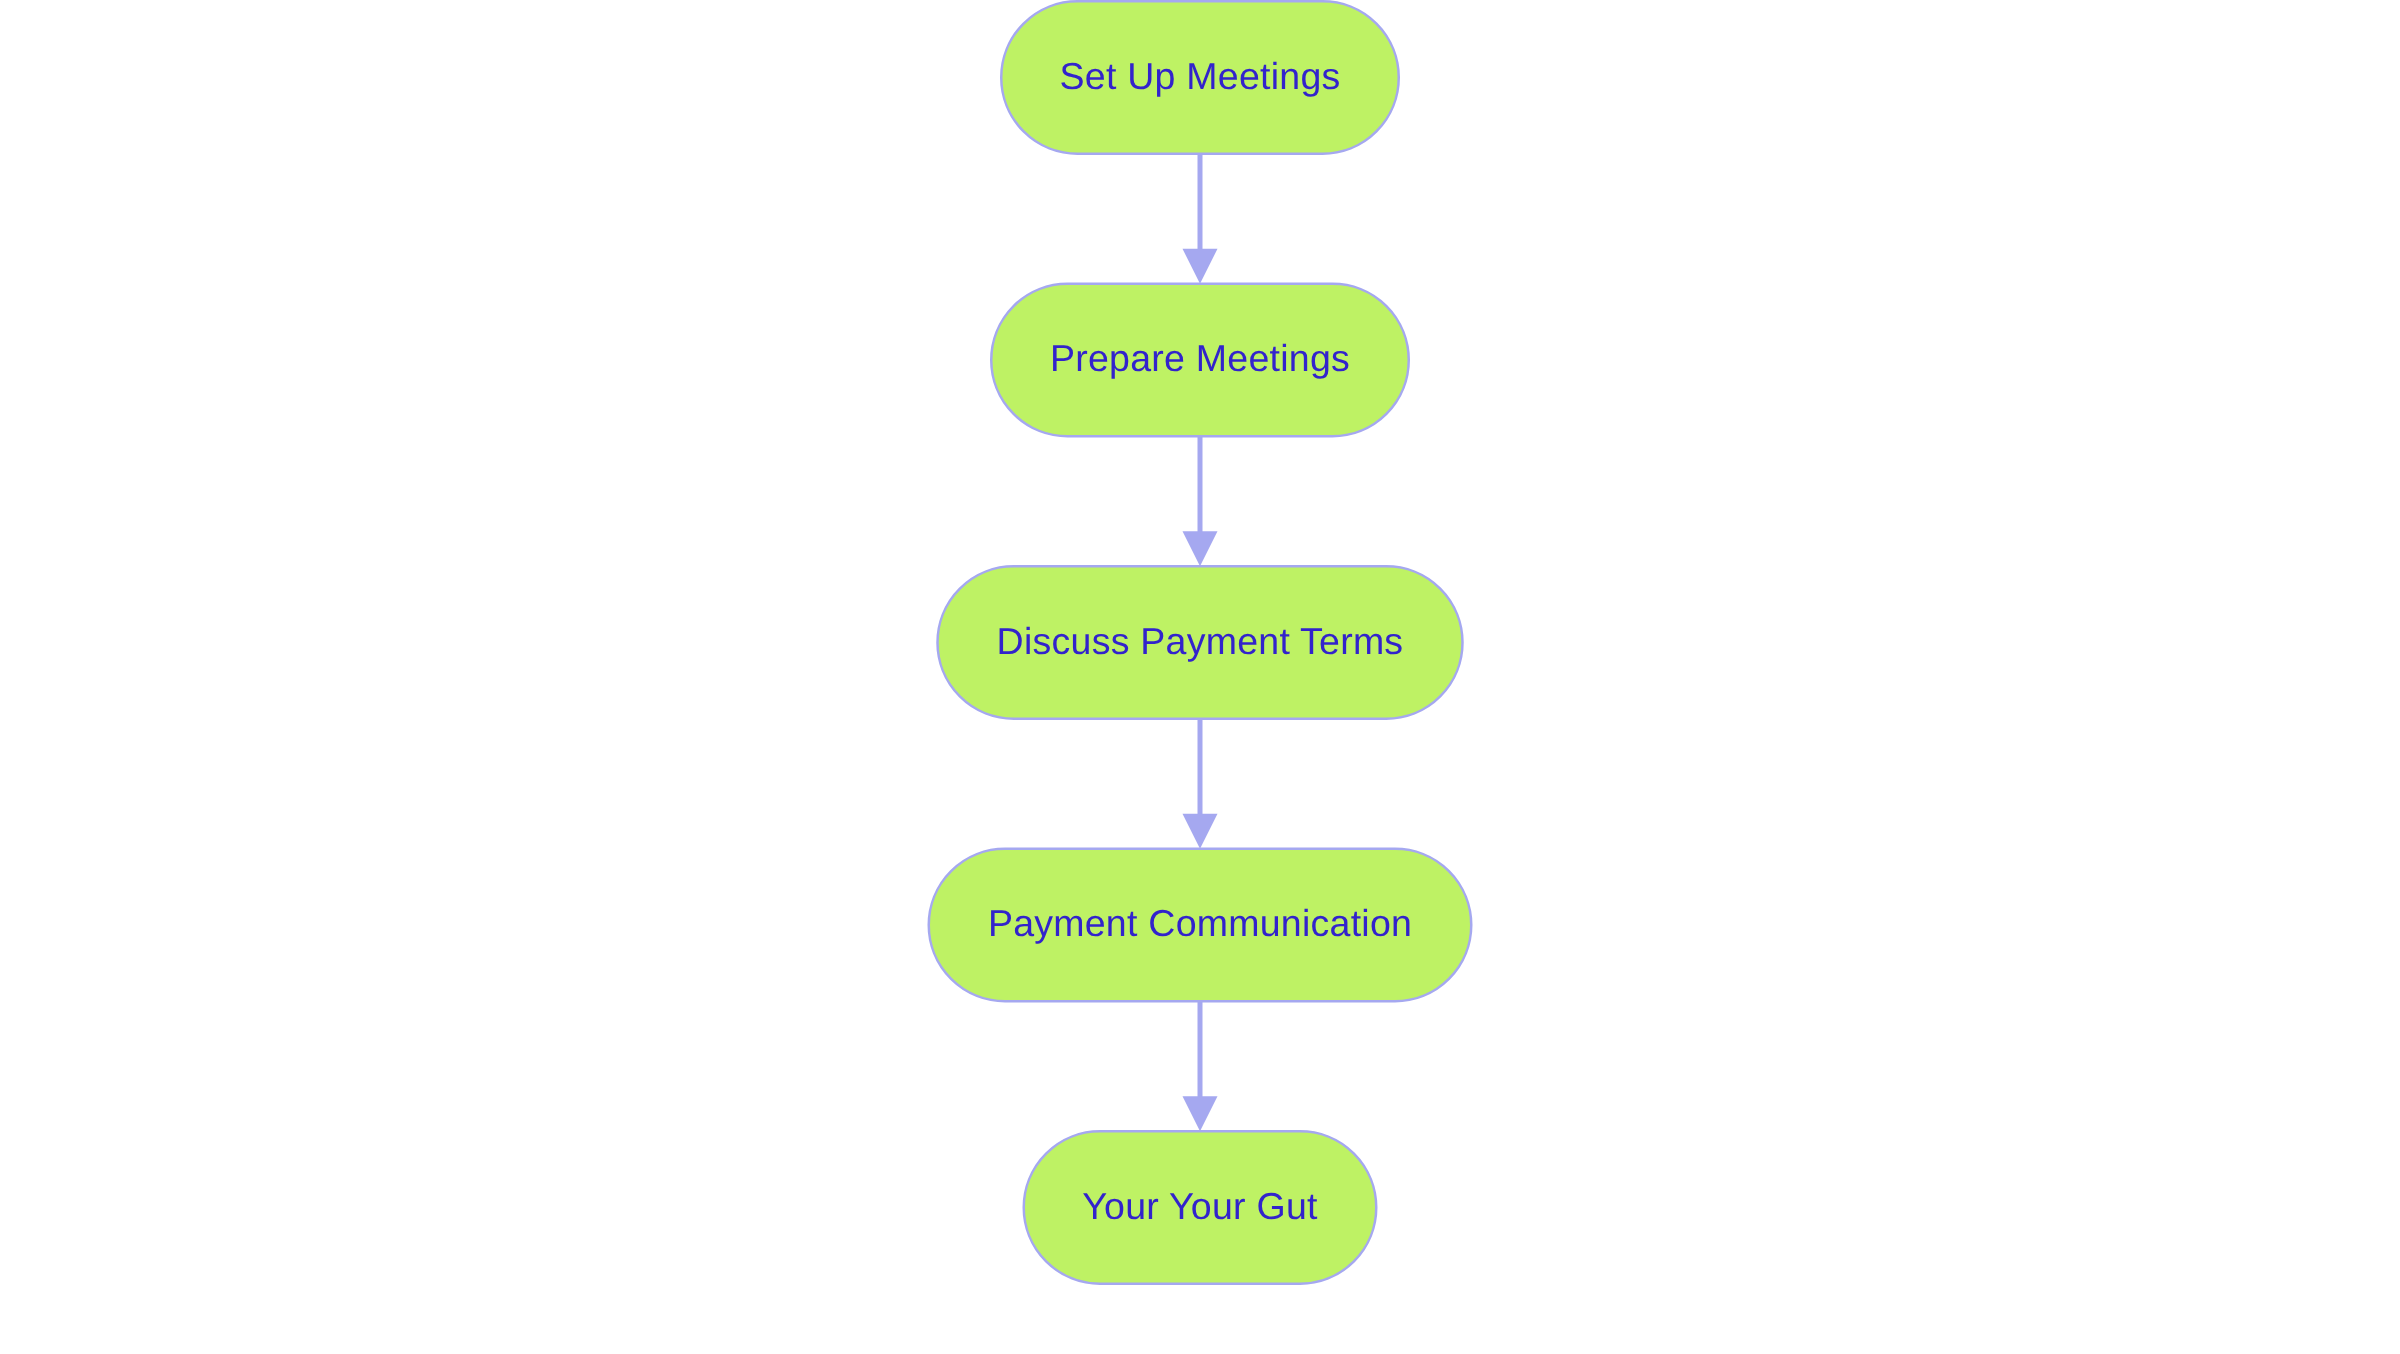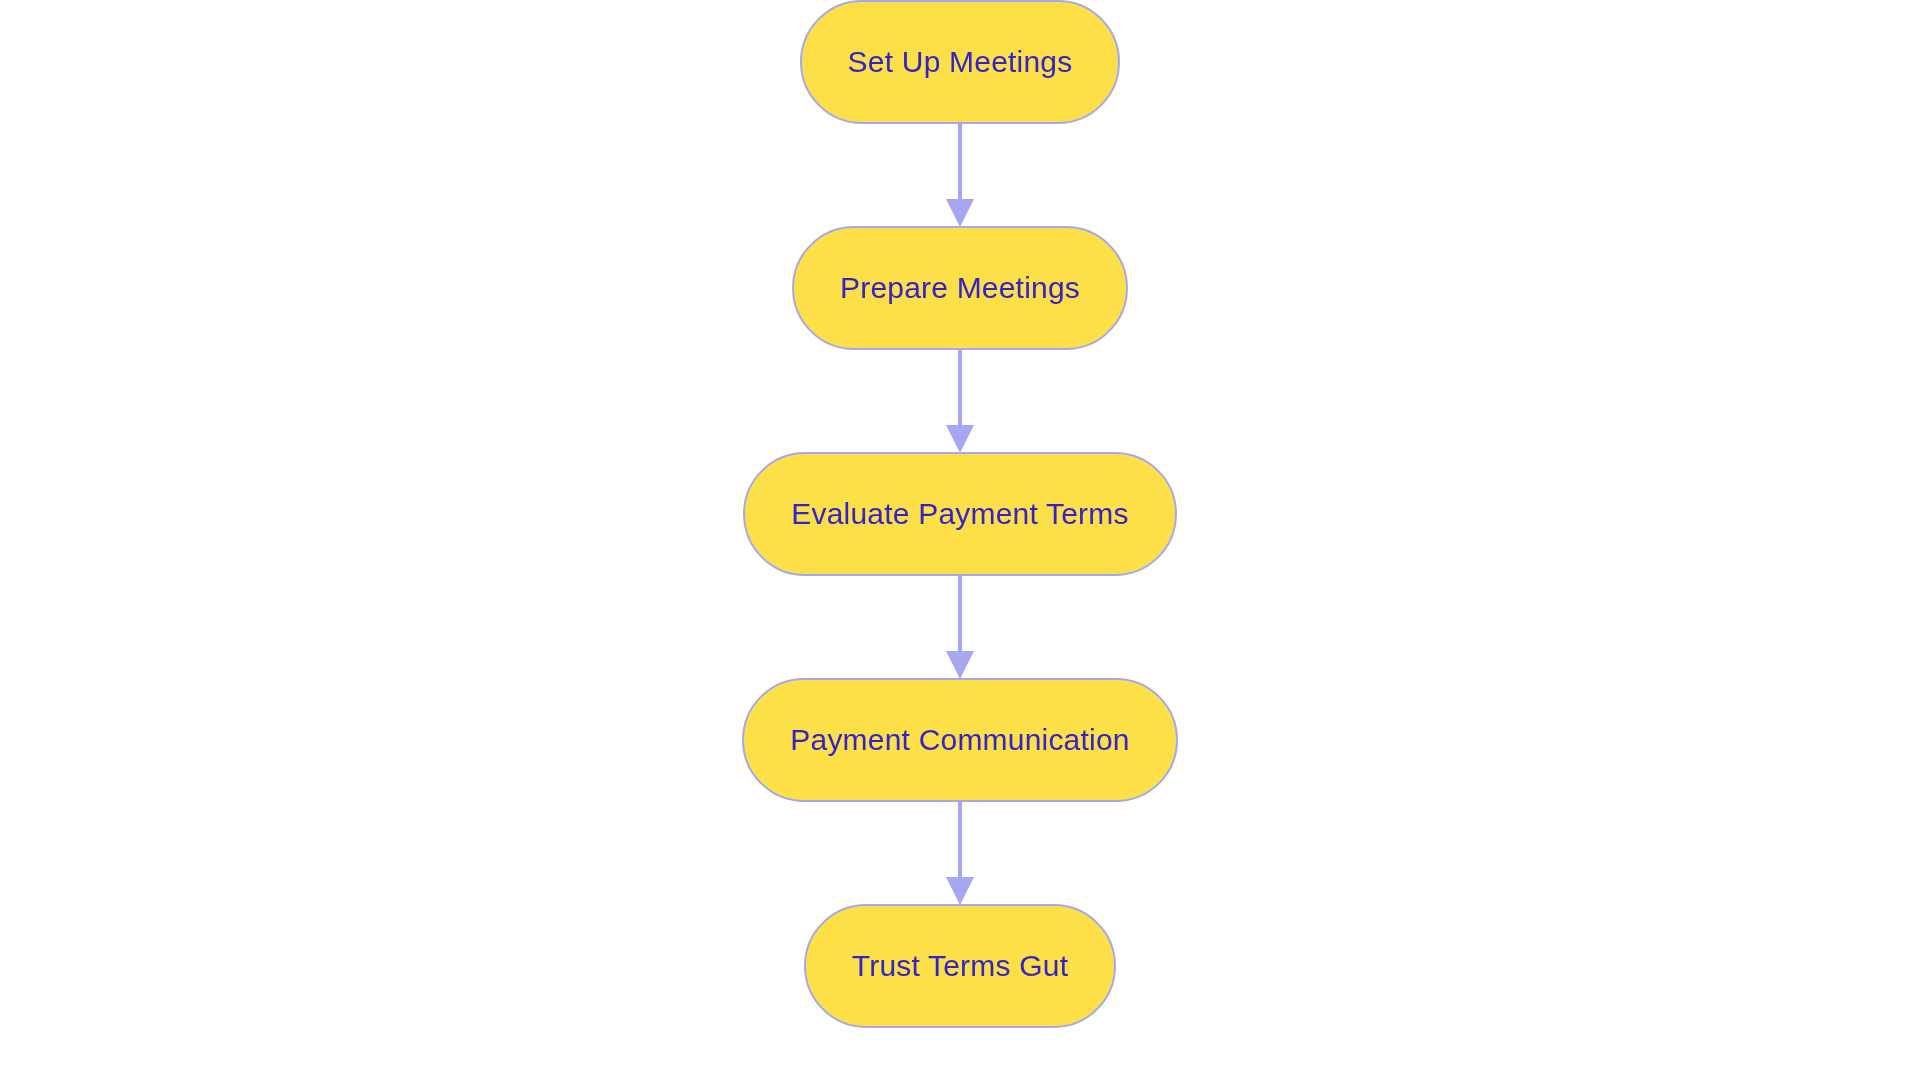--- a/index.html
+++ b/index.html
@@ -21,21 +21,21 @@
     height: 1083px;
     background: #ffffff;
     display: flex;
     flex-direction: column;
     align-items: center;
   }
 
   
   .flow-node {
     box-sizing: border-box;
-    background: #fde047;
+    background: #bef264;
     border: 2px solid #a5a8f0;
     border-radius: 9999px;
     height: 124px;
     display: flex;
     align-items: center;
     padding: 0 46px;
     position: relative;
     z-index: 2;
   }
 
@@ -100,34 +100,34 @@
   <div class="flow-node w-2">
     <span class="flow-node-label">Prepare Meetings</span>
   </div>
 
   <div class="flow-connector">
     <div class="connector-line"></div>
     <div class="connector-arrowhead"></div>
   </div>
 
   <div class="flow-node w-3">
-    <span class="flow-node-label">Evaluate Payment Terms</span>
+    <span class="flow-node-label">Discuss Payment Terms</span>
   </div>
 
   <div class="flow-connector">
     <div class="connector-line"></div>
     <div class="connector-arrowhead"></div>
   </div>
 
   <div class="flow-node w-4">
     <span class="flow-node-label">Payment Communication</span>
   </div>
 
   <div class="flow-connector">
     <div class="connector-line"></div>
     <div class="connector-arrowhead"></div>
   </div>
 
   <div class="flow-node w-5">
-    <span class="flow-node-label">Trust Terms Gut</span>
+    <span class="flow-node-label">Your Your Gut</span>
   </div>
 
 </div>
 
 </body></html>

